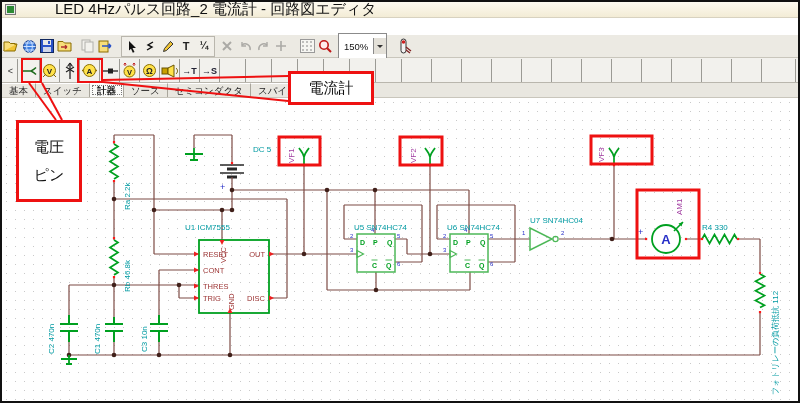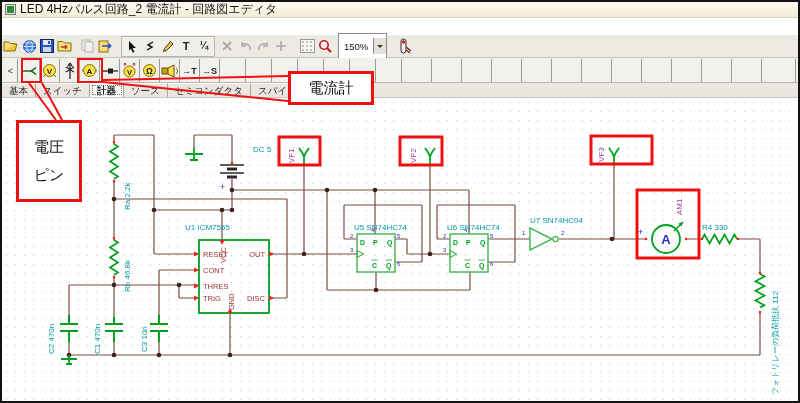--- a/index.html
+++ b/index.html
@@ -4,21 +4,21 @@
 <style>
   html,body{margin:0;padding:0;background:#555;}
   *{box-sizing:border-box;}
   #win{position:relative;width:800px;height:403px;background:#fff;border:2px solid #111;
        font-family:"Liberation Sans","DejaVu Sans",sans-serif;overflow:hidden;}
   
   #titlebar{position:absolute;left:0;top:0;width:796px;height:16px;background:linear-gradient(#fdfaf0,#f3ecd6);
             display:flex;align-items:center;padding-left:3px;border-bottom:1px solid #d8d2c0;}
   #appicon{width:11px;height:11px;background:#e8e8e8;border:1px solid #777;margin-right:4px;position:relative;}
   #appicon::after{content:"";position:absolute;left:1px;top:1px;width:7px;height:7px;background:#2d8a34;}
-  #titletext{font-size:12px;color:#111;white-space:nowrap;}
+  #titletext{font-size:15px;color:#111;white-space:nowrap;margin-left:35px;}
   
   #menubar{position:absolute;left:0;top:16px;width:796px;height:17px;background:#fdfdfd;display:flex;
            align-items:center;font-size:11px;color:#222;border-bottom:1px solid #e3e0d8;}
   .menu-item{padding:1px 9px;cursor:default;}
   
   #toolbar1{position:absolute;left:0;top:33px;width:796px;height:23px;background:#eceae3;
             display:flex;align-items:center;border-bottom:1px solid #c9c6bc;}
   .tbtn{width:18px;height:19px;margin:0 0;display:flex;align-items:center;justify-content:center;
         border:1px solid transparent;}
   .tool-group{display:flex;border:1px solid #b9b6ad;background:#f1efe9;margin:0 3px;height:21px;align-items:center;padding:0 1px;}

